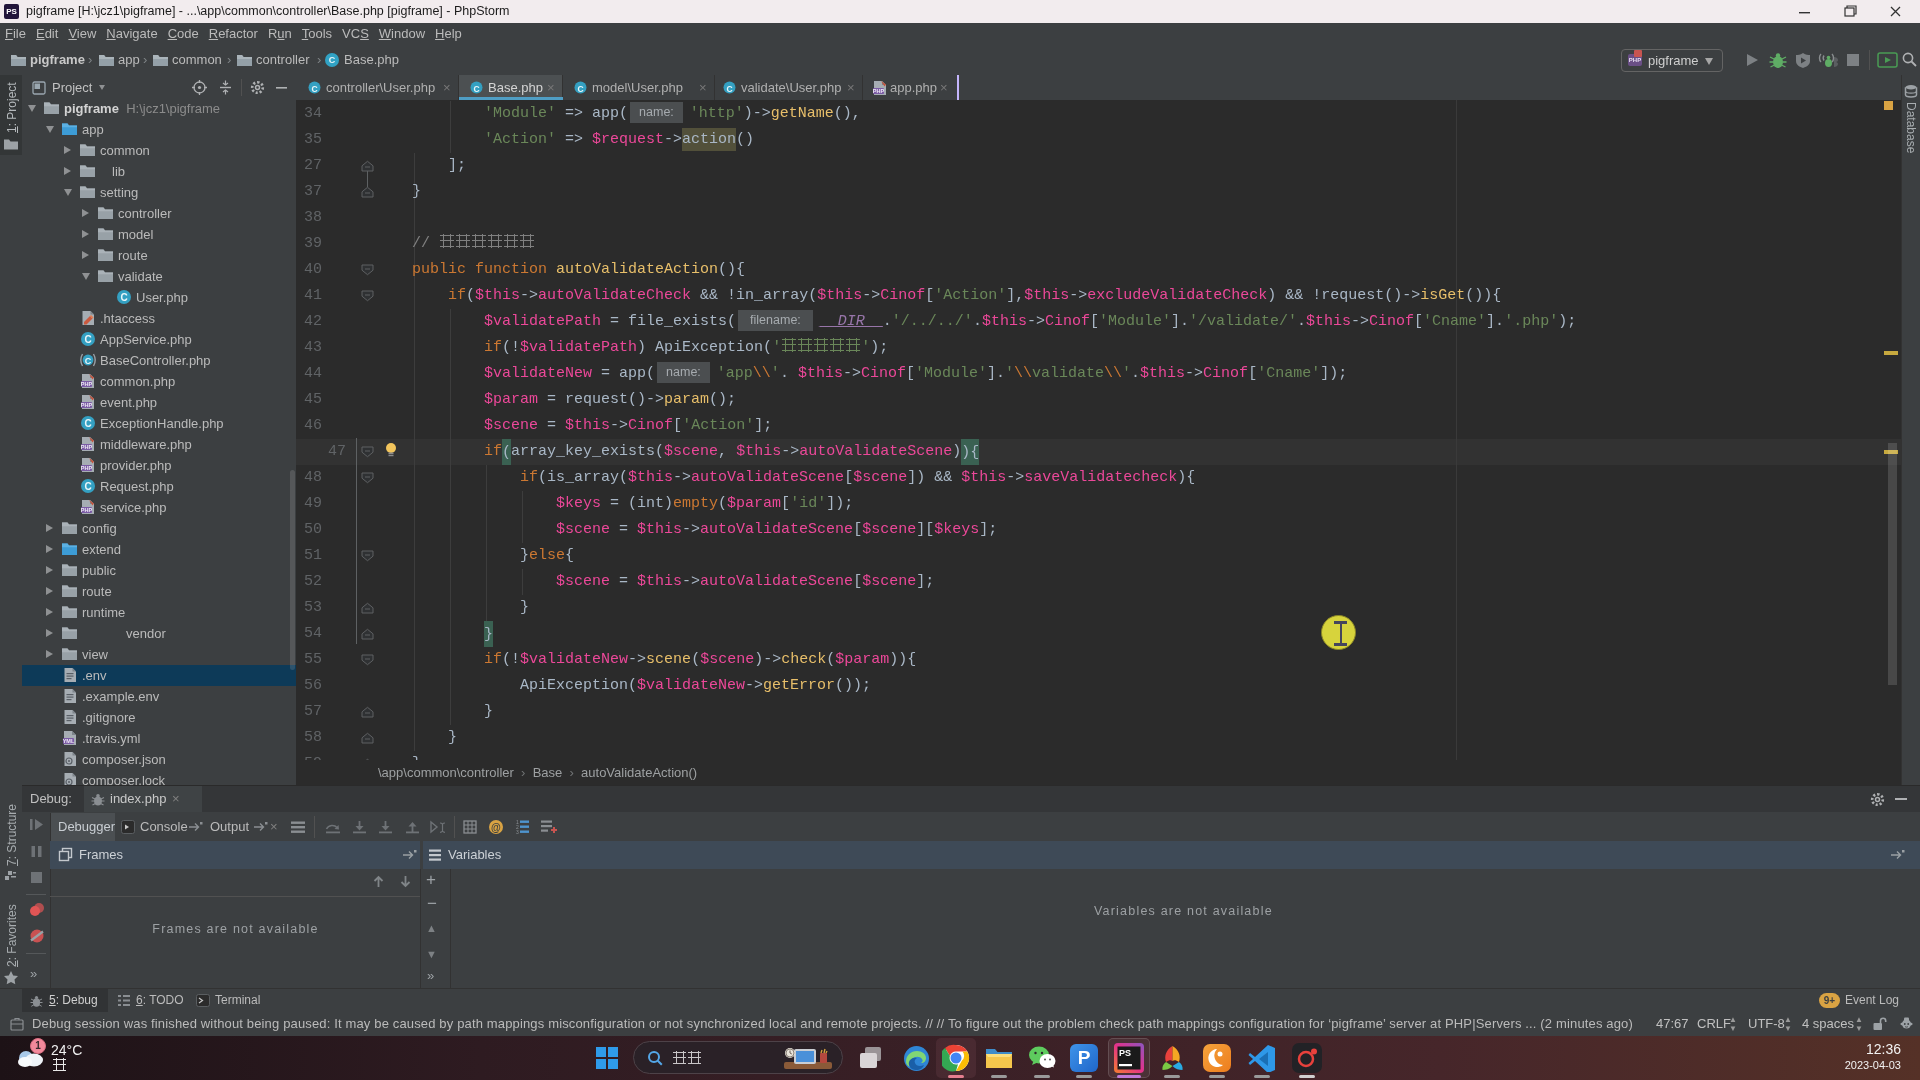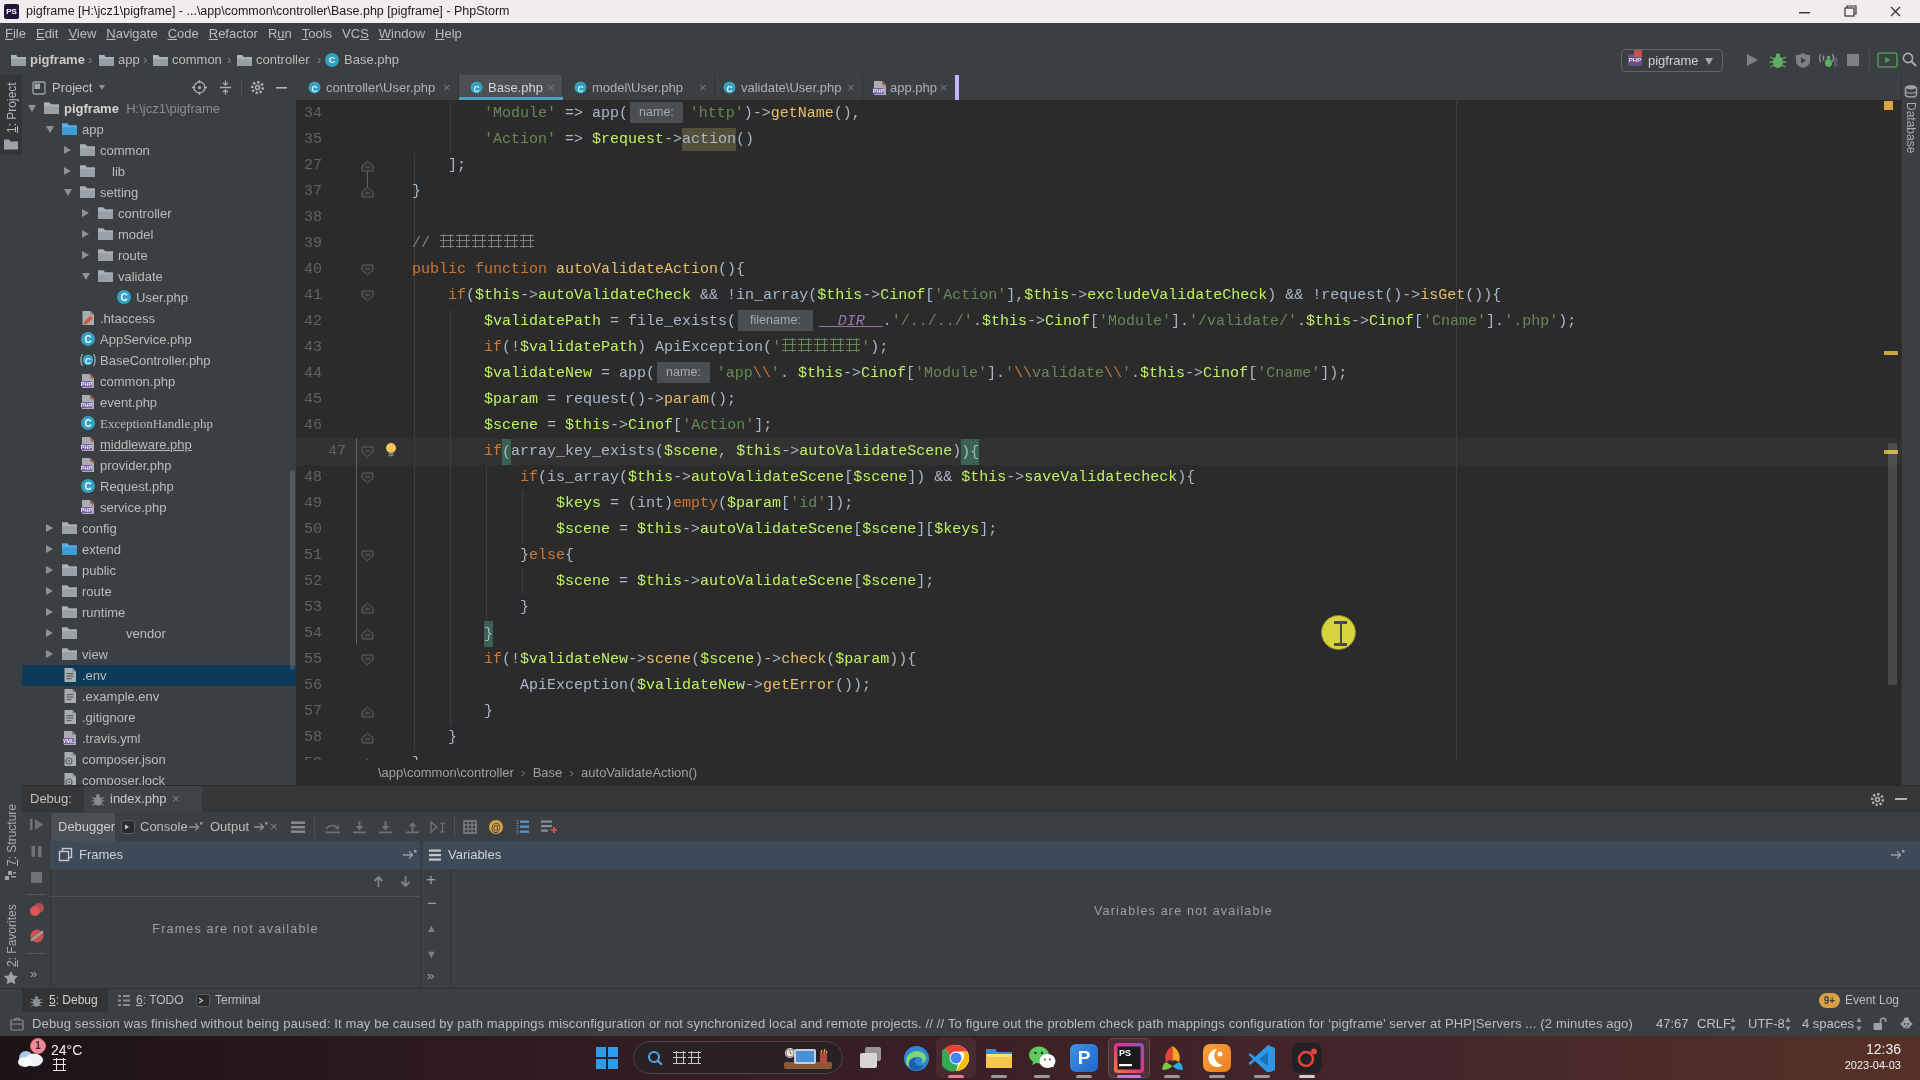--- a/index.html
+++ b/index.html
@@ -2,21 +2,21 @@
 <html><head><meta charset="utf-8">
 <style>
 html,body{margin:0;padding:0;background:#2b2b2b;}
 #app{position:relative;width:1920px;height:1080px;overflow:hidden;background:#3c3f41;font-family:"Liberation Sans",sans-serif;}
 .abs{position:absolute;}
 .ui{font:13px "Liberation Sans",sans-serif;color:#bbbbbb;}
 .cl{position:absolute;left:80px;height:26px;white-space:pre;font:15px/26px "Liberation Mono",monospace;color:#a9b7c6;}
 .ln{position:absolute;left:0px;width:26px;text-align:right;font:15px/26px "Liberation Mono",monospace;color:#606366;}
 .k{color:#cc7832;}
 .s{color:#6a8759;}
-.v{color:#bef264;}
+.v{color:#ec4899;}
 .f{color:#e8bf6a;}
 .c{color:#808080;}
 .dir{color:#9876aa;font-style:italic;text-decoration:underline;}
 .hint{display:inline-block;background:#4b4e50;color:#a6abaf;border-radius:0;font:12.5px/17px "Liberation Sans",sans-serif;padding:2px 9px;margin:0 7px 0 2px;vertical-align:1px;}
 .brace{background:#3a6152;padding:4.5px 0;}
 .usage{background:#52503a;padding:3px 0;}
 .cjk{display:inline-block;position:relative;width:14px;height:14px;margin:0 1px;vertical-align:-1px;background:
  linear-gradient(currentColor,currentColor) 0 1px/14px 1.4px no-repeat,
  linear-gradient(currentColor,currentColor) 0 6px/14px 1.3px no-repeat,
  linear-gradient(currentColor,currentColor) 0 12px/14px 1.4px no-repeat,
@@ -318,31 +318,31 @@
             <use href="#i-php"></use>
           </svg>
           <b style="left:78px;">common.php</b>
         </div>
   <div class="tr" style="top:317px;">
           <svg class="ti" style="left:58px;" width="16" height="16">
             <use href="#i-php"></use>
           </svg>
           <b style="left:78px;">event.php</b>
         </div>
-  <div class="tr" style="top:338px;font-family:Liberation Serif, serif;">
+  <div class="tr" style="top:338px;">
           <svg class="ti" style="left:58px;" width="16" height="16">
             <use href="#i-class"></use>
           </svg>
           <b style="left:78px;">ExceptionHandle.php</b>
         </div>
   <div class="tr" style="top:359px;">
           <svg class="ti" style="left:58px;" width="16" height="16">
             <use href="#i-php"></use>
           </svg>
-          <b style="left:78px;text-decoration:underline;">middleware.php</b>
+          <b style="left:78px;">middleware.php</b>
         </div>
   <div class="tr" style="top:380px;">
           <svg class="ti" style="left:58px;" width="16" height="16">
             <use href="#i-php"></use>
           </svg>
           <b style="left:78px;">provider.php</b>
         </div>
   <div class="tr" style="top:401px;">
           <svg class="ti" style="left:58px;" width="16" height="16">
             <use href="#i-class"></use>
@@ -471,21 +471,21 @@
           <span style="position:absolute;left:136px;color:#787878;">×</span>
         </div>
     <div style="width:148px;position:relative;border-right:1px solid #323232;box-sizing:border-box;">
           <svg class="abs" style="left:8px;top:6px;" width="13" height="13">
             <circle cx="6.5" cy="6.5" r="6" fill="#34a0c2"></circle>
             <text x="6.5" y="10.5" text-anchor="middle" font-family="Liberation Sans" font-size="8.5" font-weight="bold" fill="#eaf6fa">C</text>
           </svg>
           <span style="position:absolute;left:26px;">validate\User.php</span>
           <span style="position:absolute;left:132px;color:#787878;">×</span>
         </div>
-    <div style="width:96px;position:relative;border-right:4px solid #c4b5fd;box-sizing:border-box;">
+    <div style="width:96px;position:relative;border-right:2px solid #c4b5fd;box-sizing:border-box;">
           <svg class="abs" style="left:9px;top:5px;" width="15" height="16">
             <use href="#i-php"></use>
           </svg>
           <span style="position:absolute;left:27px;">app.php</span>
           <span style="position:absolute;left:77px;color:#787878;">×</span>
         </div>
   </div>
 </div>
 <div class="abs" id="editor" style="left:296px;top:100px;width:1605px;height:660px;background:#2b2b2b;overflow:hidden;">
 <div class="abs" style="left:0;top:339px;width:1605px;height:26px;background:#323232;"></div>

